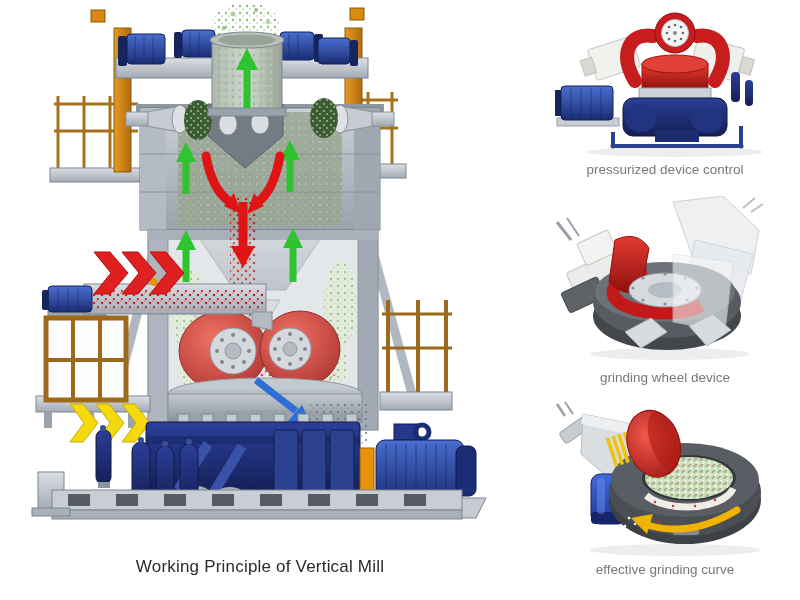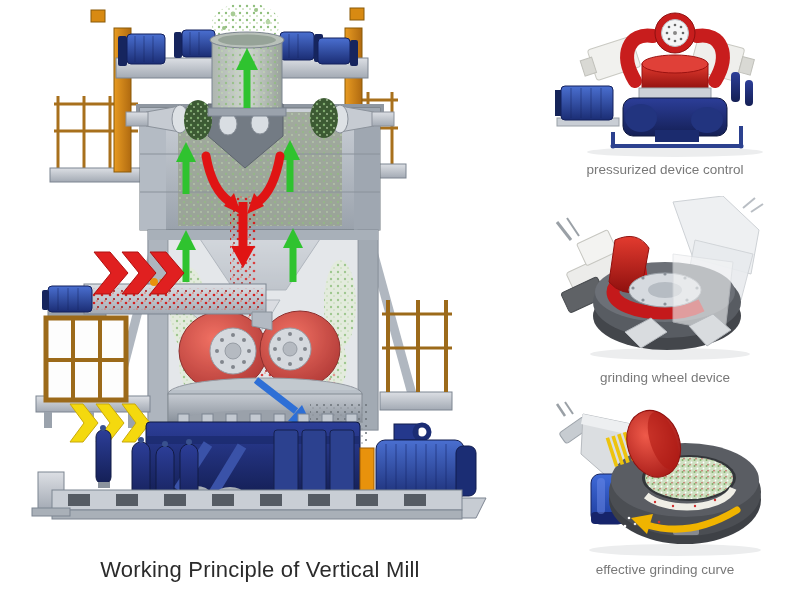--- a/index.html
+++ b/index.html
@@ -1,20 +1,20 @@
 <!DOCTYPE html>
 <html><head>
 <meta charset="utf-8">
 <style>
   html,body{margin:0;padding:0;}
   body{width:800px;height:600px;background:#ffffff;font-family:"Liberation Sans",sans-serif;overflow:hidden;}
   .canvas{position:relative;width:800px;height:600px;background:#ffffff;}
   .main-area{position:absolute;left:28px;top:4px;width:500px;height:530px;}
   .main-title{position:absolute;left:30px;top:557px;width:460px;text-align:center;
-              font-size:22px;color:#2b2b2b;letter-spacing:.2px;}
+              font-size:17px;color:#2b2b2b;letter-spacing:.2px;}
   .side{position:absolute;left:530px;top:0;width:270px;height:600px;}
   figure{position:absolute;left:0;width:270px;margin:0;display:flex;flex-direction:column;align-items:center;}
   figcaption{font-size:13.5px;color:#787878;margin-top:4px;}
   #panel-1{top:6px;} #panel-2{top:196px;} #panel-3{top:398px;justify-content:center;}
   svg{display:block;}
 </style>
 </head>
 <body>
 
 <div class="canvas">

